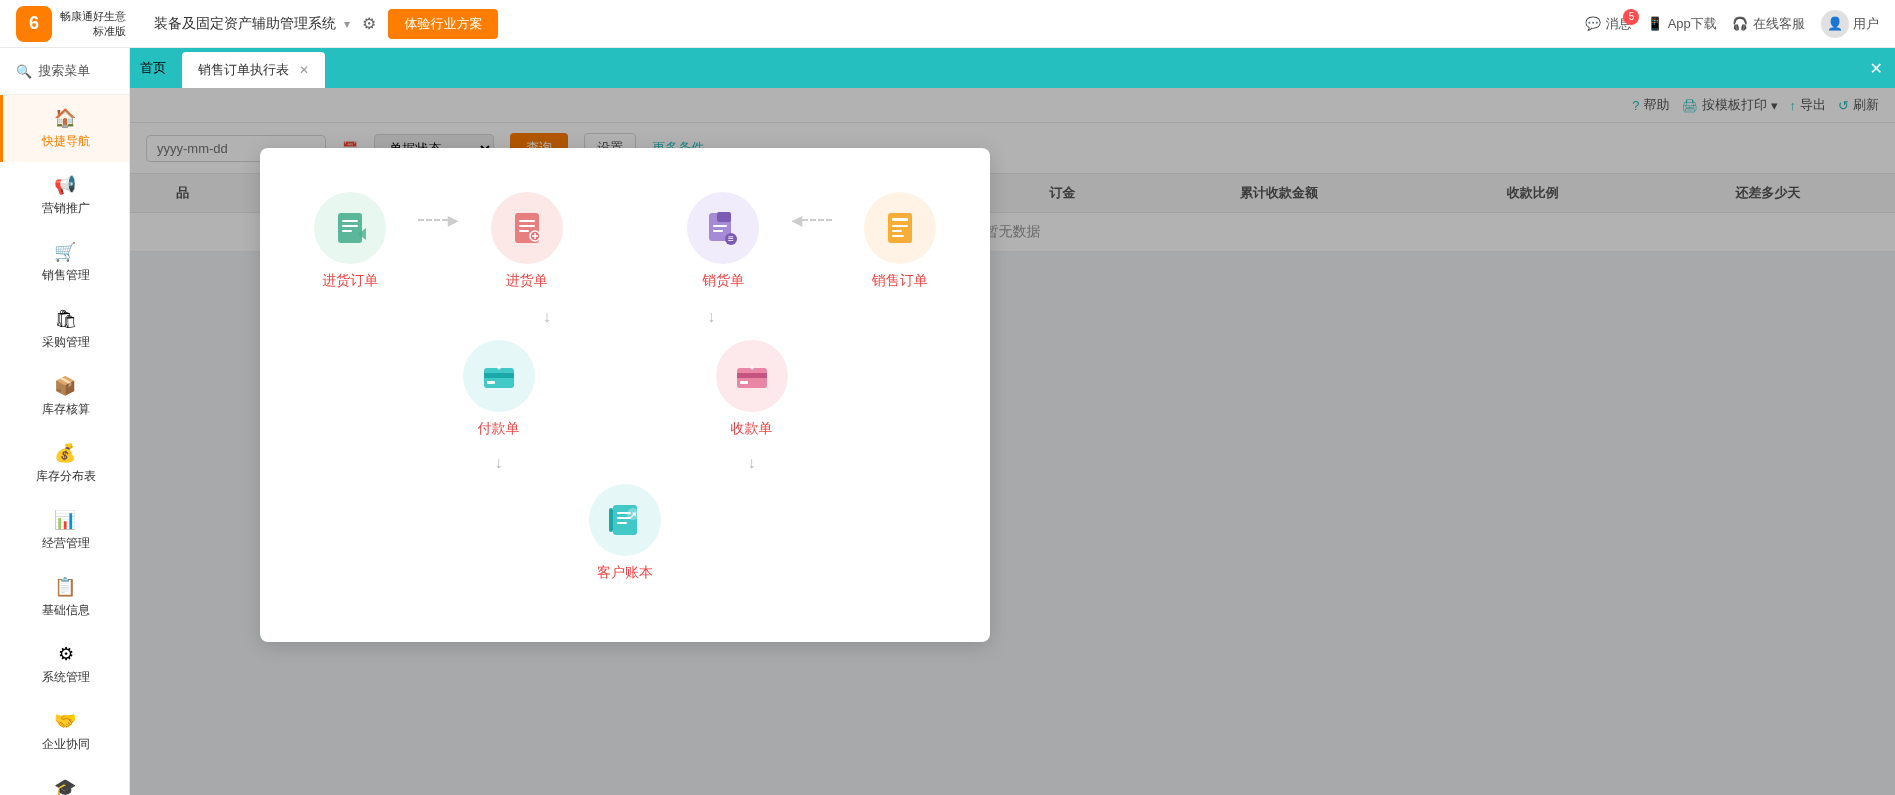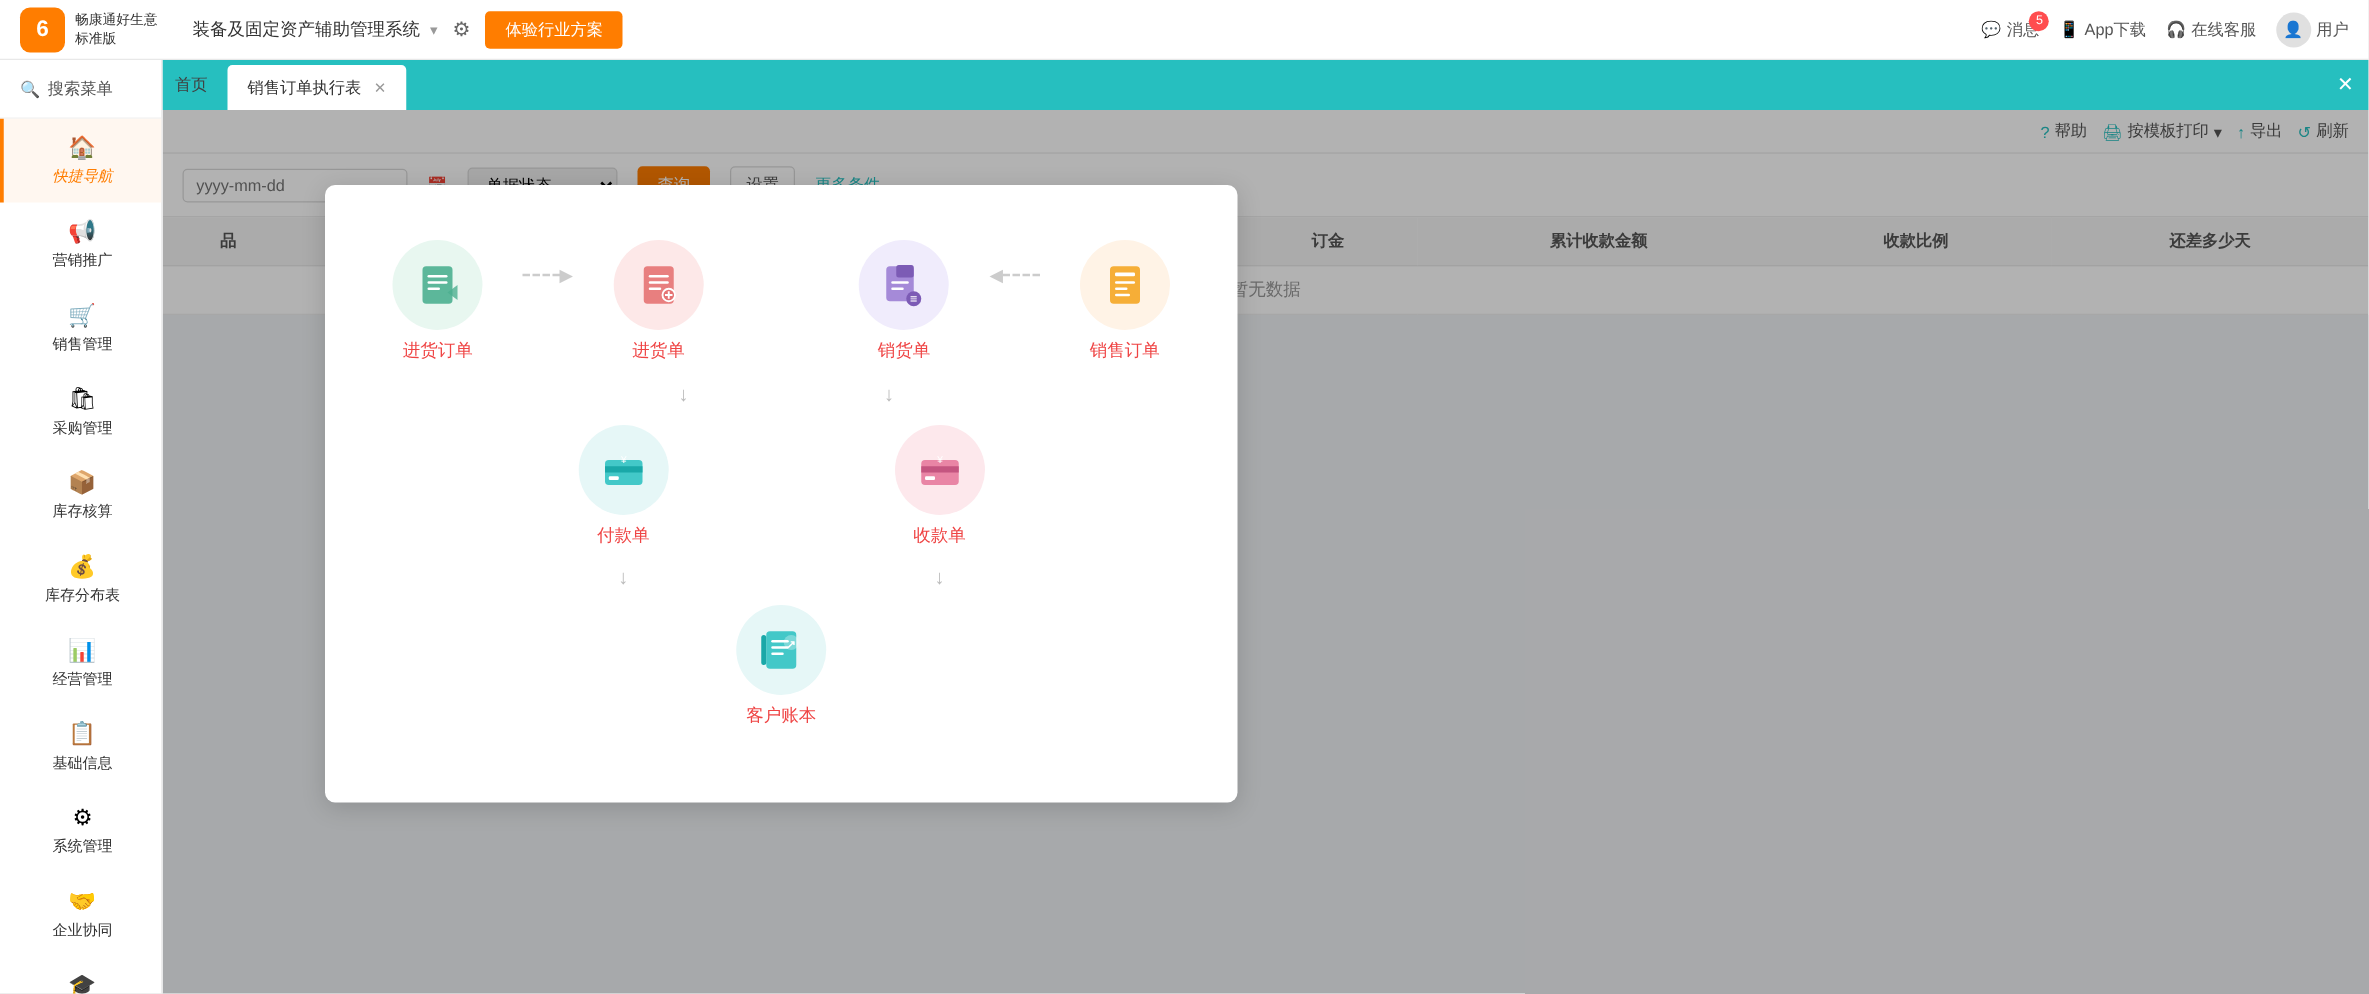--- a/index.html
+++ b/index.html
@@ -10,44 +10,44 @@
     .top-bar { height: 48px; background: #fff; display: flex; align-items: center; padding: 0 16px; border-bottom: 1px solid #e8e8e8; flex-shrink: 0; }
     .main-area { display: flex; flex: 1; overflow: hidden; }
     .sidebar { width: 130px; background: #fff; border-right: 1px solid #e8e8e8; display: flex; flex-direction: column; flex-shrink: 0; }
     .content-area { flex: 1; display: flex; flex-direction: column; overflow: hidden; }
     .tab-bar { height: 40px; background: #26bfbf; display: flex; align-items: center; flex-shrink: 0; }
     .page-content { flex: 1; background: #f0f2f5; overflow: hidden; position: relative; }
 
     
     .logo-area { display: flex; align-items: center; gap: 8px; width: 130px; flex-shrink: 0; }
     .logo-icon { width: 36px; height: 36px; background: #ff7d00; border-radius: 8px; display: flex; align-items: center; justify-content: center; color: white; font-size: 18px; font-weight: bold; }
-    .logo-text { font-size: 11px; color: #333; line-height: 1.3; }
+    .logo-text { font-size: 11px; color: #333; line-height: 1.3; text-align: right; }
     .system-title { display: flex; align-items: center; gap: 8px; margin-left: 8px; }
     .system-name { font-size: 14px; color: #333; font-weight: 500; }
     .dropdown-icon { color: #999; font-size: 12px; }
     .settings-icon { color: #666; font-size: 16px; cursor: pointer; margin-left: 4px; }
     .trial-btn { margin-left: 12px; background: #ff7d00; color: white; border: none; padding: 6px 16px; border-radius: 4px; font-size: 13px; cursor: pointer; }
     .top-right { margin-left: auto; display: flex; align-items: center; gap: 16px; }
     .top-right-item { display: flex; align-items: center; gap: 4px; color: #555; font-size: 13px; cursor: pointer; position: relative; }
     .badge { background: #ff4d4f; color: white; font-size: 10px; border-radius: 8px; padding: 0 4px; min-width: 16px; height: 16px; display: flex; align-items: center; justify-content: center; position: absolute; top: -6px; right: -8px; }
     .user-avatar { width: 28px; height: 28px; background: #e0e0e0; border-radius: 50%; display: flex; align-items: center; justify-content: center; color: #888; }
 
     
     .sidebar-search { padding: 10px 8px; border-bottom: 1px solid #f0f0f0; }
     .sidebar-search-btn { display: flex; align-items: center; gap: 6px; color: #555; font-size: 13px; cursor: pointer; padding: 4px 8px; }
     .sidebar-item { display: flex; flex-direction: column; align-items: center; padding: 12px 8px; cursor: pointer; gap: 4px; border-left: 3px solid transparent; }
     .sidebar-item.active { background: #fff7f0; border-left-color: #ff7d00; }
     .sidebar-item .icon { font-size: 18px; }
     .sidebar-item .label { font-size: 12px; color: #333; text-align: center; }
-    .sidebar-item.active .label { color: #ff7d00; font-style: italic; }
+    .sidebar-item.active .label { color: #ff7d00; }
 
     
     .tab { display: flex; align-items: center; padding: 0 16px; height: 40px; cursor: pointer; font-size: 13px; color: rgba(255,255,255,0.8); gap: 6px; }
     .tab.active { background: #fff; color: #333; border-radius: 4px 4px 0 0; margin-top: 4px; height: 36px; }
-    .tab-home { color: #404040; padding-left: 10px; }
+    .tab-home { color: #000000; padding-left: 10px; }
     .tab-close { font-size: 12px; color: #999; cursor: pointer; margin-left: 4px; }
     .main-close-btn { margin-left: auto; margin-right: 12px; color: white; cursor: pointer; font-size: 16px; }
 
     
     .content-header { background: #fff; padding: 8px 16px; display: flex; align-items: center; justify-content: flex-end; gap: 12px; border-bottom: 1px solid #e8e8e8; }
     .header-action { display: flex; align-items: center; gap: 4px; color: #555; font-size: 13px; cursor: pointer; }
     .header-action .icon { color: #26bfbf; }
 
     
     .filter-bar { background: #fff; padding: 10px 16px; display: flex; align-items: center; gap: 16px; border-bottom: 1px solid #e8e8e8; }

